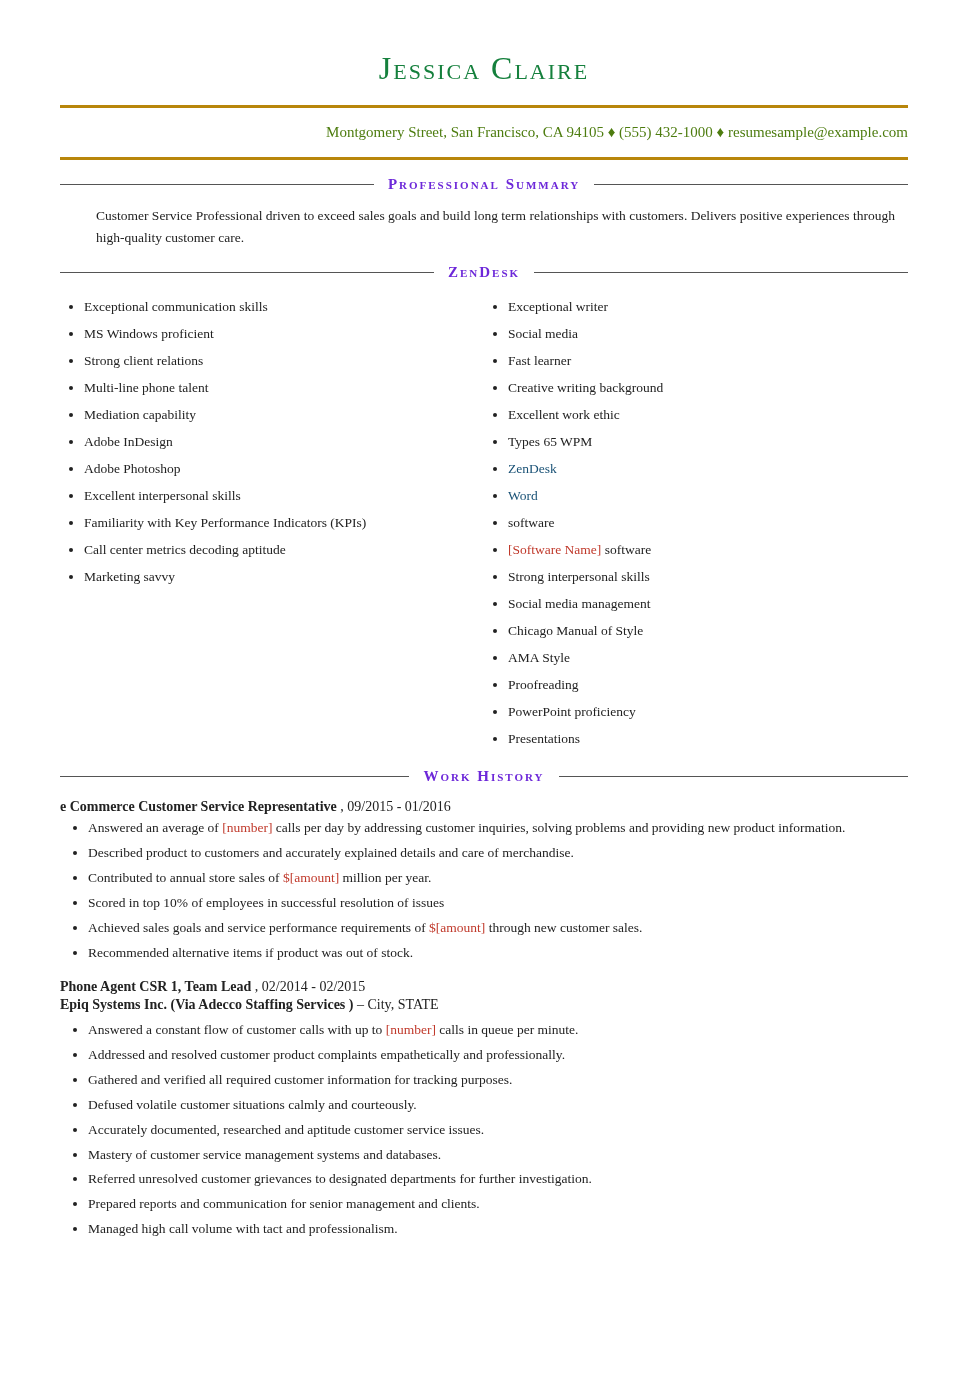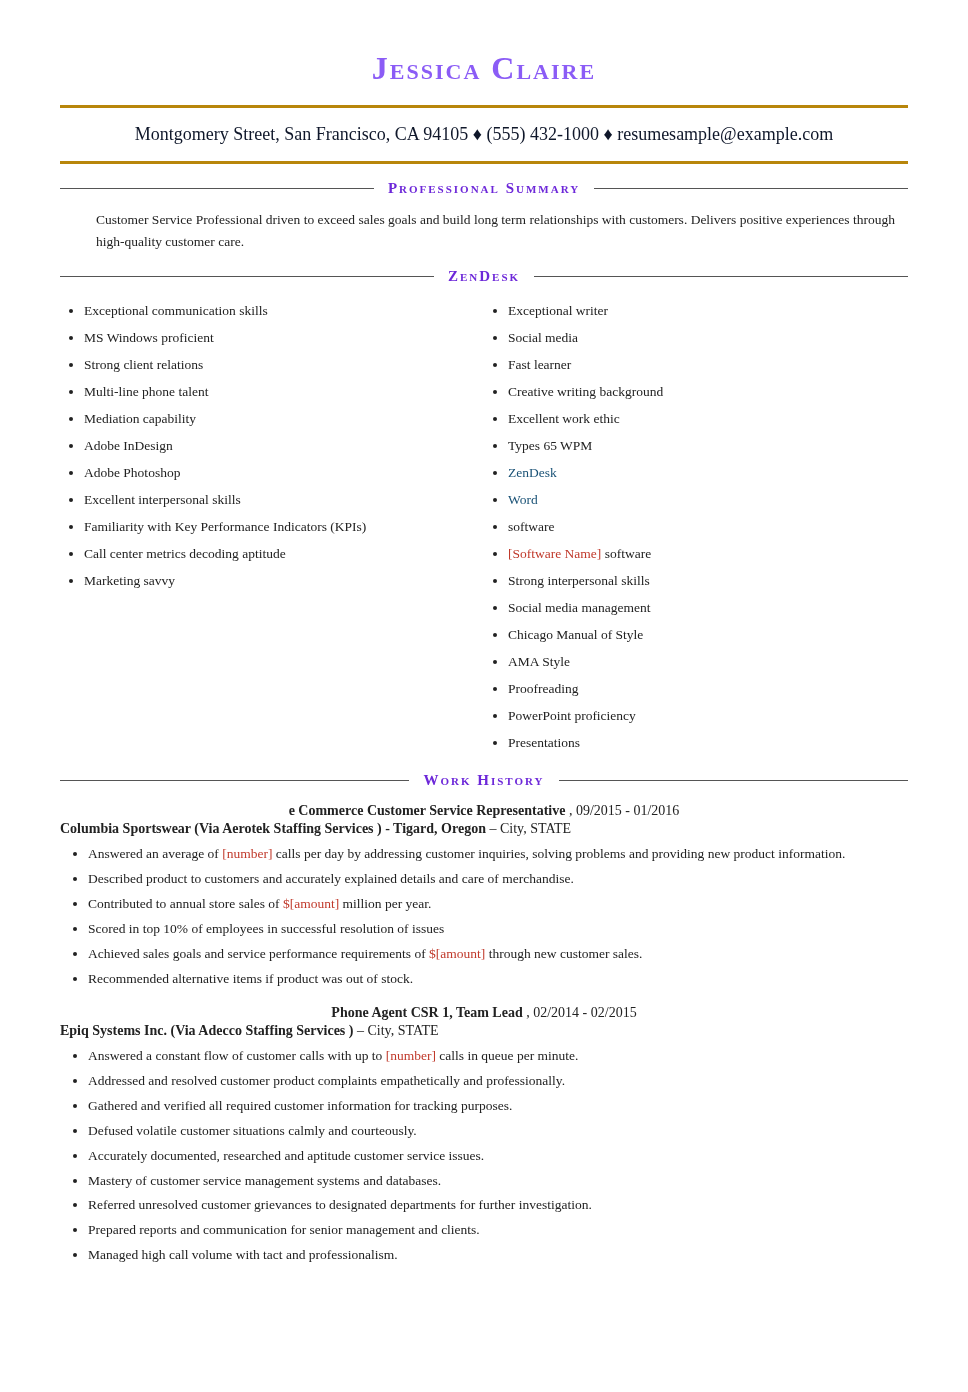--- a/index.html
+++ b/index.html
@@ -15,34 +15,34 @@
       width: 968px;
       min-height: 1392px;
       padding: 30px 60px;
     }
     .name-header {
       text-align: center;
       padding: 20px 0 10px;
     }
     .name-header h1 {
       font-size: 32px;
-      font-weight: bold;
+      font-weight: normal;
       letter-spacing: 2px;
       font-variant: small-caps;
-      color: #8b5cf6;
+      color: #15803d;
     }
     .gold-line {
       border: none;
       border-top: 3px solid #b8860b;
       margin: 8px 0;
     }
     .contact-info {
-      text-align: center;
-      font-size: 18px;
-      color: #0f172a;
+      text-align: right;
+      font-size: 15px;
+      color: #4d7c0f;
       padding: 8px 0;
     }
     .section-header {
       display: flex;
       align-items: center;
       margin: 16px 0 12px;
     }
     .section-header .line {
       flex: 1;
       height: 1px;
@@ -90,21 +90,20 @@
       color: #c0392b;
     }
     .work-section {
       margin-top: 10px;
     }
     .job-title-line {
       font-size: 14px;
       font-weight: bold;
       margin-top: 14px;
       margin-bottom: 2px;
-      text-align: center;
     }
     .company-line {
       font-size: 14px;
       font-weight: bold;
       margin-bottom: 6px;
     }
     .company-line span.dash-city {
       font-weight: normal;
     }
     .job-bullets {
@@ -196,24 +195,20 @@
   <div class="line"></div>
 </div>
 
 <div class="work-section">
 
   <div>
     <div class="job-title-line">
       <span>e Commerce Customer Service Representative</span>
       <span class="job-dates"> , 09/2015 - 01/2016</span>
     </div>
-    <div class="company-line">
-      Columbia Sportswear (Via Aerotek Staffing Services ) - Tigard, Oregon
-      <span class="dash-city"> – City, STATE</span>
-    </div>
     <ul class="job-bullets">
       <li>Answered an average of <span class="bracket-text">[number]</span> calls per day by addressing customer inquiries, solving problems and providing new product information.</li>
       <li>Described product to customers and accurately explained details and care of merchandise.</li>
       <li>Contributed to annual store sales of <span class="bracket-text">$[amount]</span> million per year.</li>
       <li>Scored in top 10% of employees in successful resolution of issues</li>
       <li>Achieved sales goals and service performance requirements of <span class="bracket-text">$[amount]</span> through new customer sales.</li>
       <li>Recommended alternative items if product was out of stock.</li>
     </ul>
   </div>
 

